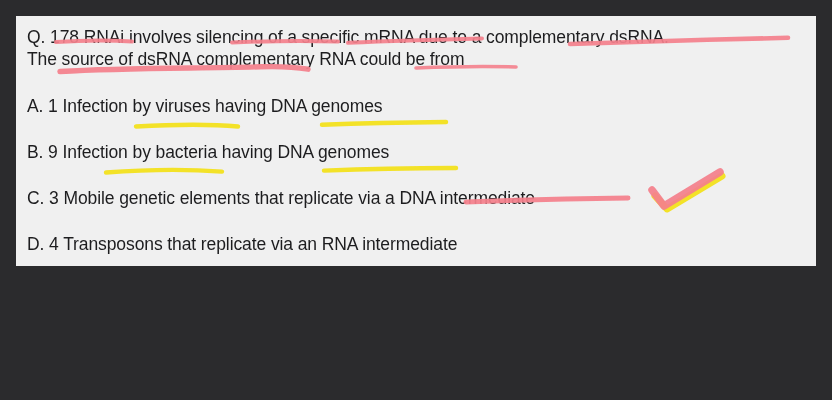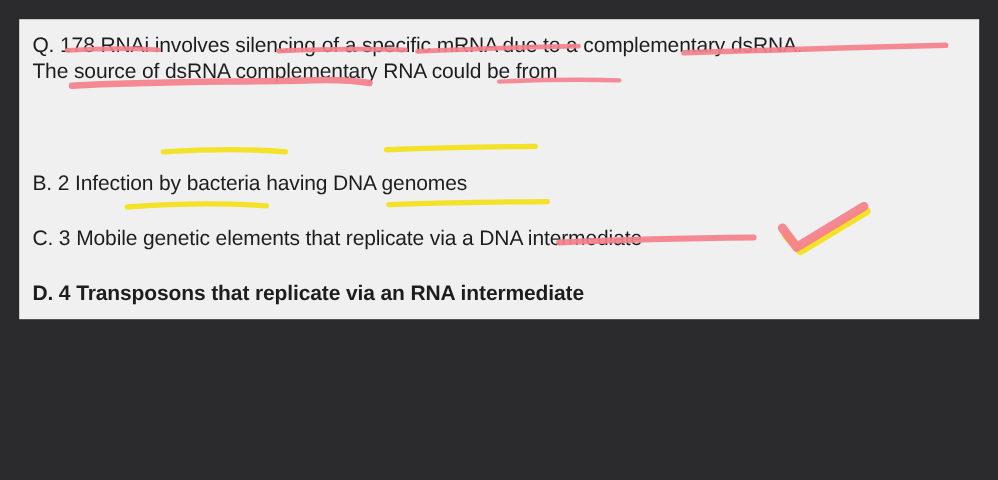--- a/index.html
+++ b/index.html
@@ -48,21 +48,21 @@
     line-height: 22px;
     white-space: pre;
     letter-spacing: -0.1px;
   }
 
   .q-line-1 { top: 10px; }
   .q-line-2 { top: 32px; }
   .opt-a    { top: 79px; }
   .opt-b    { top: 125px; }
   .opt-c    { top: 171px; }
-  .opt-d    { top: 217px; font-weight: bold; }
+  .opt-d    { top: 217px; }
 
   
   #ink-layer {
     position: absolute;
     left: 0;
     top: 0;
     width: 800px;
     height: 250px;
     z-index: 3;
     pointer-events: none;
@@ -101,19 +101,20 @@
 
       <path d="M639 180 L651 193 L706 160" fill="none" stroke="#f2e01c" stroke-width="7" stroke-linecap="round" stroke-linejoin="round" opacity="0.95"></path>
 
       <path d="M636 174 L648 190 L704 156" fill="none" stroke="#f4808c" stroke-width="7.5" stroke-linecap="round" stroke-linejoin="round" opacity="0.93"></path>
     </svg>
 
     <div class="text-layer">
       <div class="line q-line-1">Q. 178 RNAi involves silencing of a specific mRNA due to a complementary dsRNA.</div>
       <div class="line q-line-2">The source of dsRNA complementary RNA could be from</div>
 
-      <div class="line opt-b">B. 2 Infection by bacteria having DNA genomes</div>
+      <div class="line opt-a">A. 1 Infection by viruses having DNA genomes</div>
+      <div class="line opt-b">B. 9 Infection by bacteria having DNA genomes</div>
       <div class="line opt-c">C. 3 Mobile genetic elements that replicate via a DNA intermediate</div>
       <div class="line opt-d">D. 4 Transposons that replicate via an RNA intermediate</div>
     </div>
 
   </div>
 </div>
 
 </body></html>

